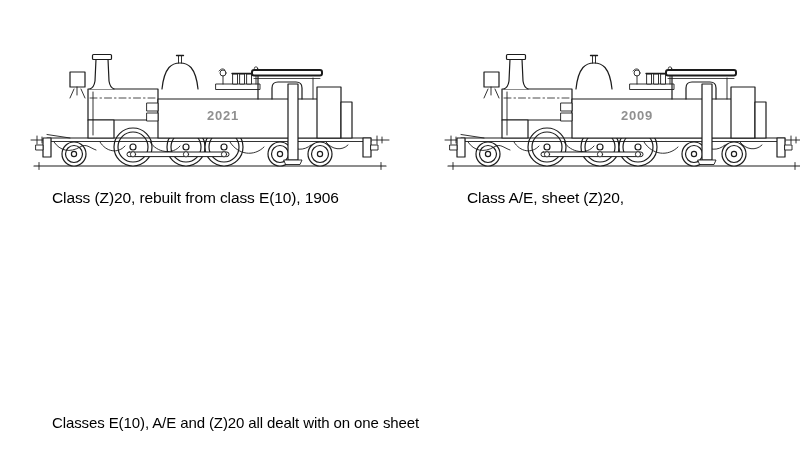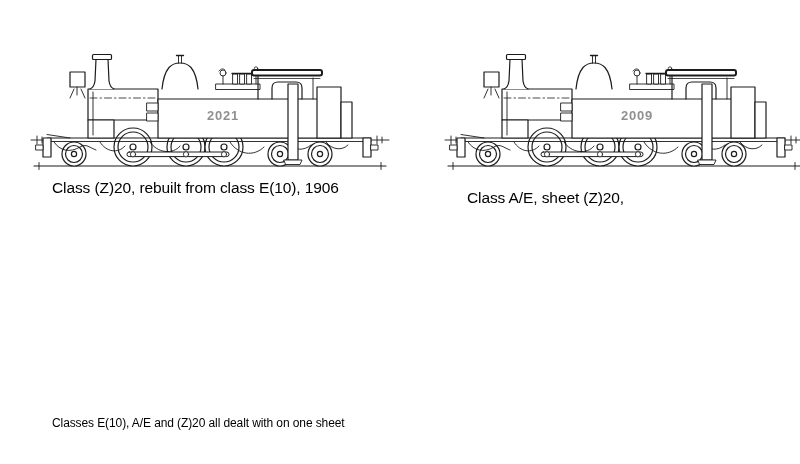--- a/index.html
+++ b/index.html
@@ -1,22 +1,22 @@
 <!DOCTYPE html>
 <html><head>
 <meta charset="utf-8">
 <style>
   html,body{margin:0;padding:0;background:#ffffff;}
   #page{position:relative;width:800px;height:456px;background:#ffffff;overflow:hidden;
         font-family:"Liberation Sans",sans-serif;color:#000;}
   .fig{position:absolute;}
   .fig svg{display:block;}
   .caption{font-size:15.5px;line-height:22px;letter-spacing:-0.1px;color:#000;white-space:nowrap;}
-  .cap-pad{padding-left:22px;margin-top:5px;}
-  .footer-note{position:absolute;left:52px;top:412px;font-size:12px;line-height:22px;
+  .cap-pad{padding-left:22px;margin-top:15px;}
+  .footer-note{position:absolute;left:52px;top:412px;font-size:15px;line-height:22px;
                letter-spacing:-0.1px;white-space:nowrap;}
   
   svg.loco{stroke:#1c1c1c;fill:none;stroke-width:1.2;stroke-linecap:round;stroke-linejoin:round;}
   .loco-num{font-family:"Liberation Sans",sans-serif;font-weight:bold;letter-spacing:0.8px;}
 </style>
 </head>
 <body>
 
 <svg width="0" height="0" style="position:absolute" aria-hidden="true">
   <defs>

